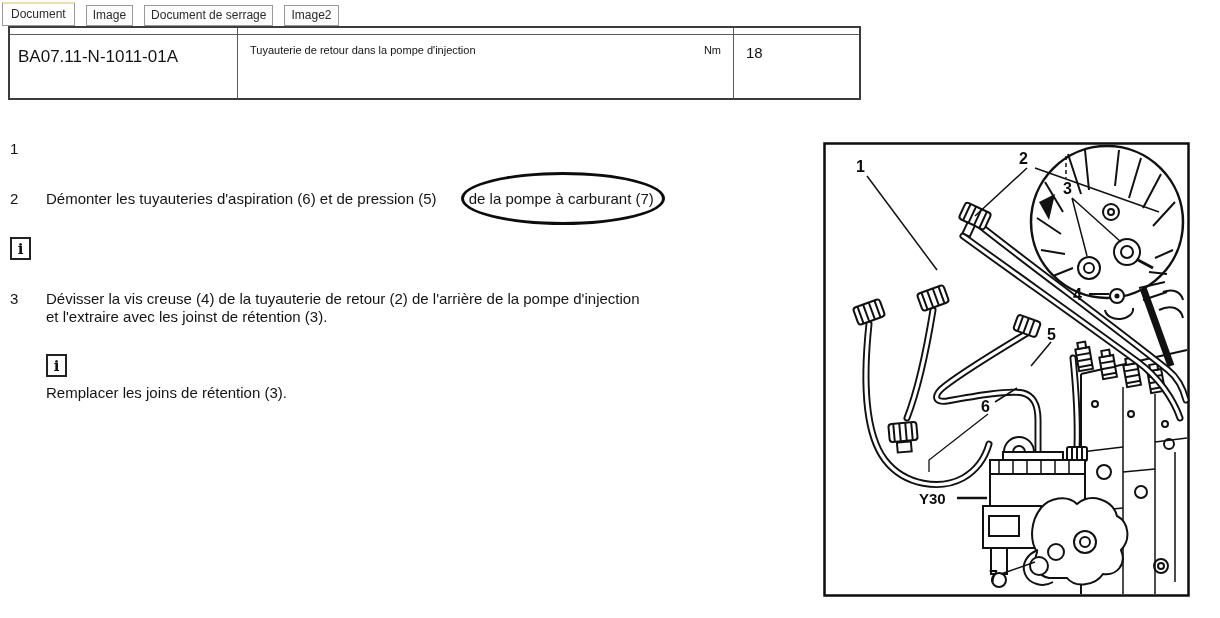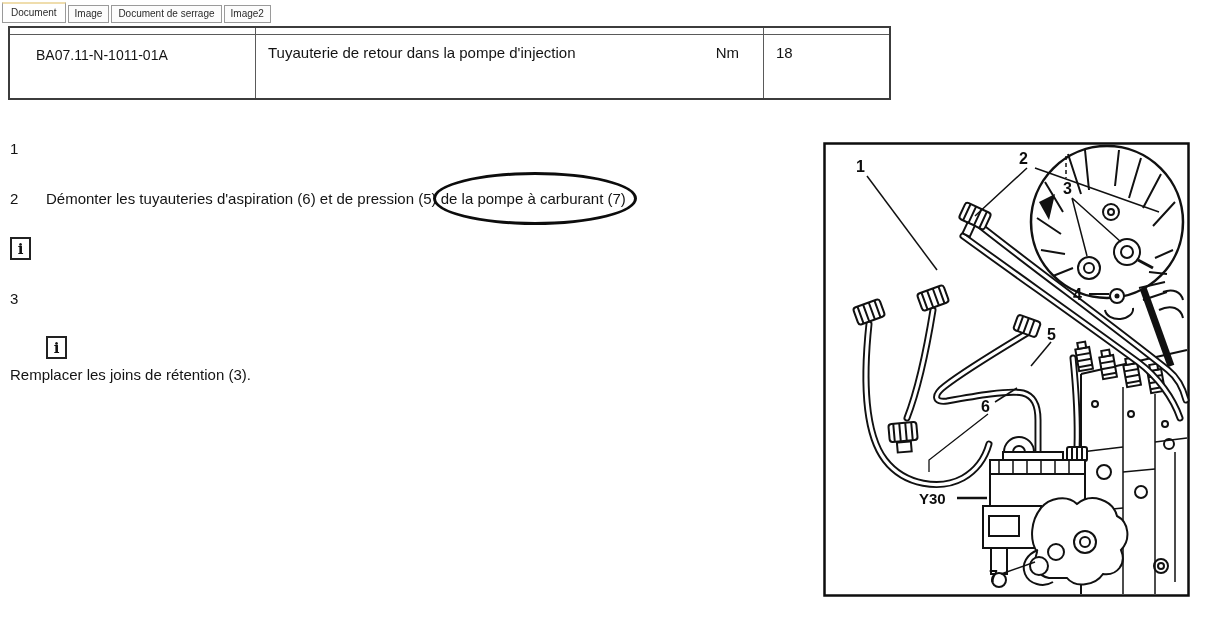--- a/index.html
+++ b/index.html
@@ -4,63 +4,63 @@
 <style>
   html,body { margin:0; padding:0; }
   body {
     width:1220px; height:618px; background:#ffffff; position:relative;
     font-family:"Liberation Sans", sans-serif; color:#141414; overflow:hidden;
   }
 
   
   .tabbar { position:absolute; left:2px; top:2px; display:flex; align-items:flex-end; }
   .tab {
-    font-size:10px; color:#2b2b2b; background:#fcfcfc;
-    border:1px solid #9a9a9a; padding:2px 6px 3px 6px; margin-right:2px;
+    font-size:12px; color:#2b2b2b; background:#fcfcfc;
+    border:1px solid #9a9a9a; padding:2px 6px 3px 6px; margin-right:11px;
     white-space:nowrap; cursor:default;
   }
   .tab.active {
     background:#ffffff; border-top:2px solid #efddad; padding:3px 8px 4px 8px;
   }
 
   
   table.torque { position:absolute; left:8px; top:26px; border-collapse:collapse; table-layout:fixed; }
   table.torque { border:2px solid #3c3c3c; }
   table.torque td { border:1px solid #5a5a5a; vertical-align:top; }
   tr.sliver td { height:6px; padding:0; }
   tr.mainrow td { height:51px; }
-  td.c-code  { width:215px; font-size:14px; padding:12px 4px 0 26px; }
-  td.c-desc  { width:483px; font-size:15px; padding:9px 12px 0 12px; }
+  td.c-code  { width:215px; font-size:17px; padding:12px 4px 0 8px; }
+  td.c-desc  { width:483px; font-size:11px; padding:9px 0 0 12px; }
   td.c-val   { width:109px; font-size:15px; padding:9px 4px 0 12px; }
   .desc-flex { display:flex; justify-content:space-between; padding-right:12px; }
 
   
   .steps { position:absolute; left:10px; top:133px; width:806px; font-size:15px; line-height:18px; }
   .step { display:flex; }
   .step .num { width:36px; flex:0 0 36px; }
   .s1 { margin-top:7px; }
   .s2 { margin-top:32px; }
   .n1 { margin-top:29px; }
   .s3 { margin-top:30px; }
   .n2 { margin-top:28px; margin-left:36px; }
-  .n2-text { margin-top:7px; }
+  .n2-text { margin-top:7px; margin-left:36px; }
   .w640 { max-width:640px; }
   .w600 { max-width:600px; }
   .nowrap { white-space:nowrap; }
 
   .info-icon {
     width:17px; height:19px; border:2px solid #222; box-sizing:content-box;
     display:flex; align-items:center; justify-content:center;
     font-family:"DejaVu Serif", serif; font-weight:bold; font-size:15px; color:#111;
     background:#fff; flex:0 0 auto;
   }
   .n1 .icon-col { width:36px; flex:0 0 36px; }
 
   
-  .circled { position:relative; display:inline-block; }
+  .circled { position:relative; display:inline-block;margin-left:28px; }
   .ellipse-ring {
     position:absolute; left:-8px; right:-11px; top:-18px; bottom:-17px;
     border:3px solid #0c0c0c; border-radius:50%; pointer-events:none;
   }
 
   
   .fig { position:absolute; left:823px; top:142px; width:367px; height:455px; }
   .fig svg { display:block; }
   .callout { font-weight:bold; font-size:16px; fill:#0d0d0d; font-family:"Liberation Sans",sans-serif; }
   .callout-sm { font-weight:bold; font-size:15px; fill:#0d0d0d; font-family:"Liberation Sans",sans-serif; }
@@ -107,20 +107,21 @@
   </div>
 
   <div class="step n1">
     <div class="icon-col">
       <div class="info-icon">i</div>
     </div>
   </div>
 
   <div class="step s3">
     <div class="num">3</div>
+    <div class="txt w600">Dévisser la vis creuse (4) de la tuyauterie de retour (2) de l'arrière de la pompe d'injection et l'extraire avec les joinst de rétention (3).</div>
   </div>
 
   <div class="n2">
     <div class="info-icon">i</div>
   </div>
   <div class="n2-text">Remplacer les joins de rétention (3).</div>
 
 </div>
 
 <div class="fig">

